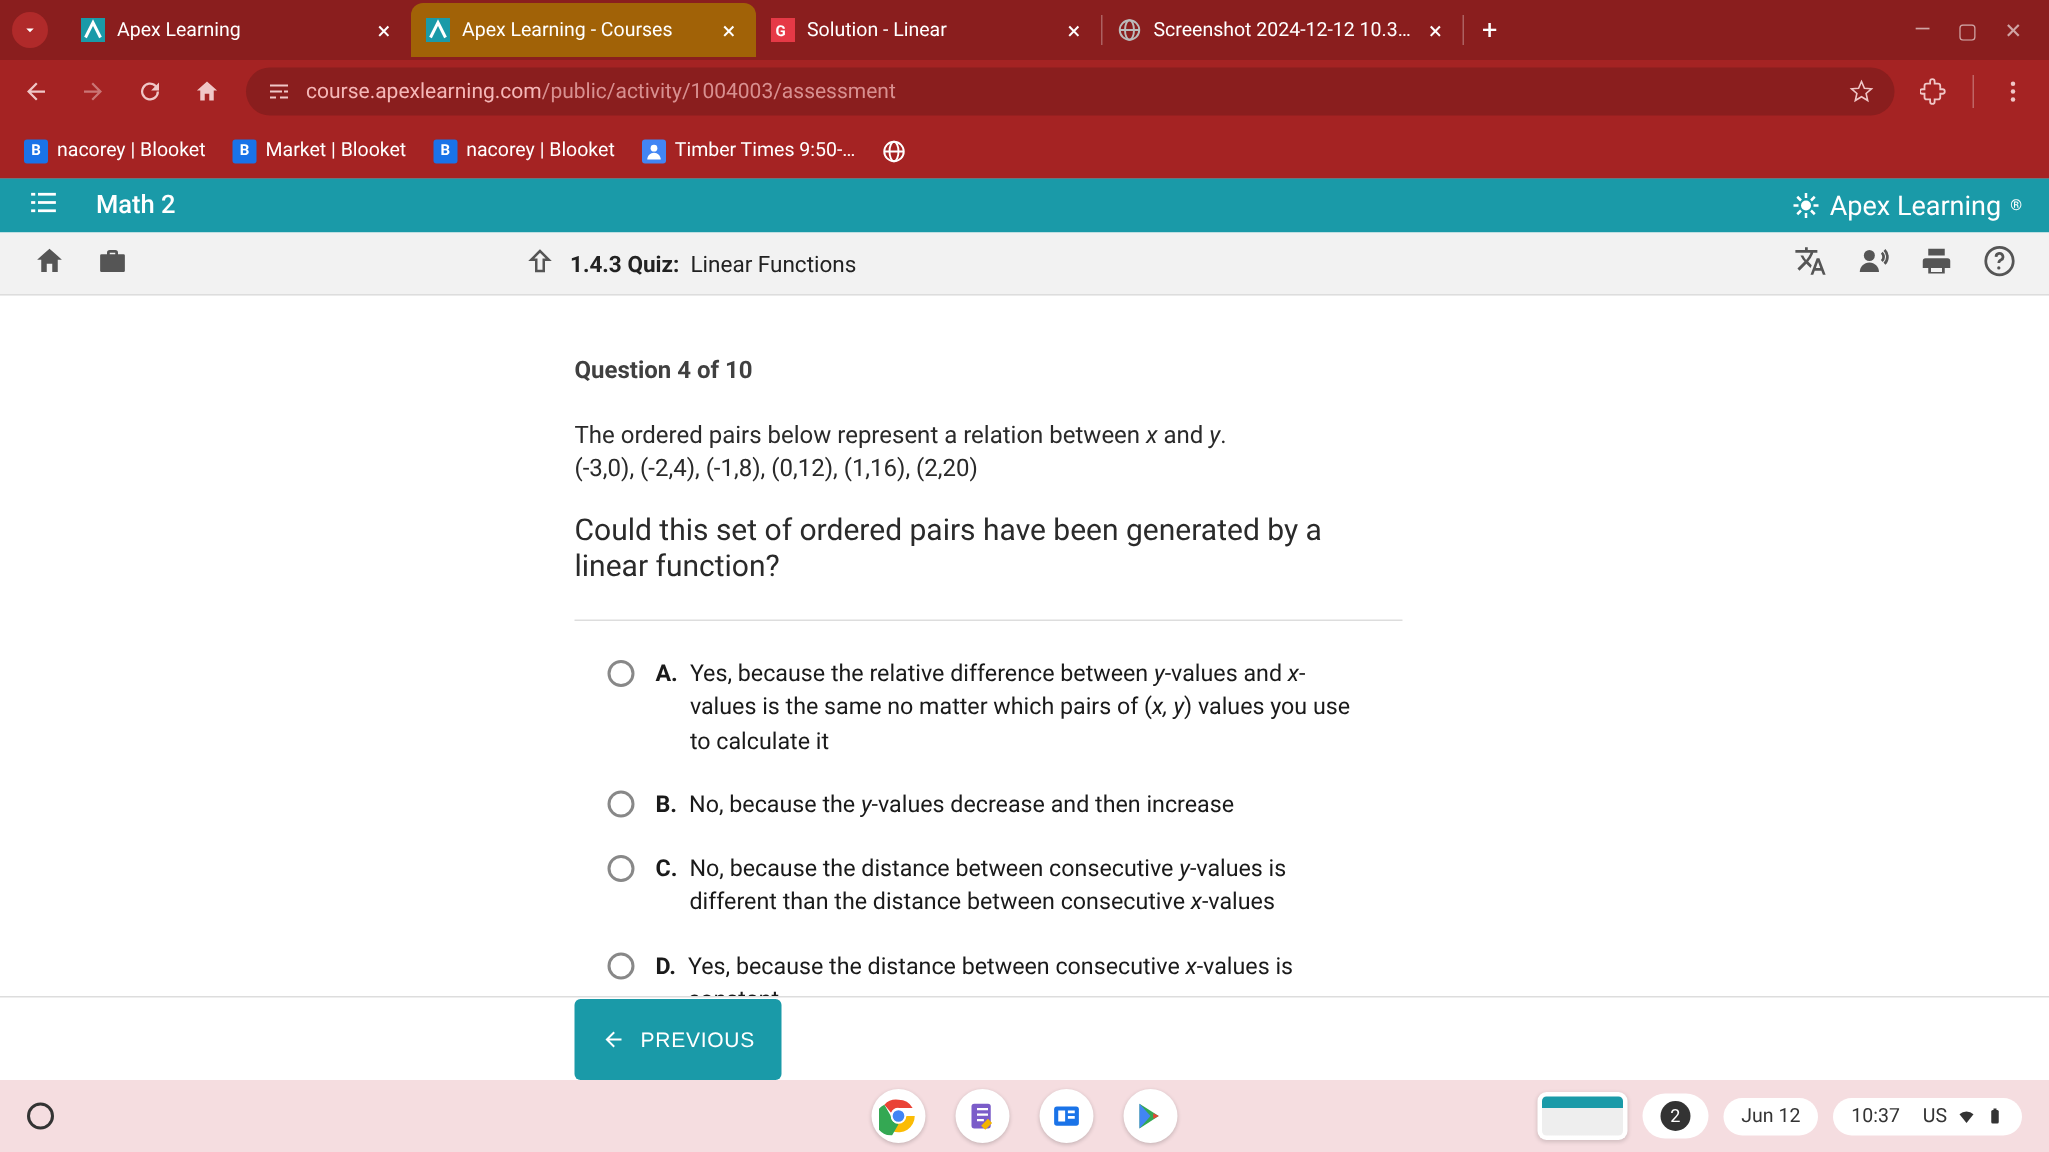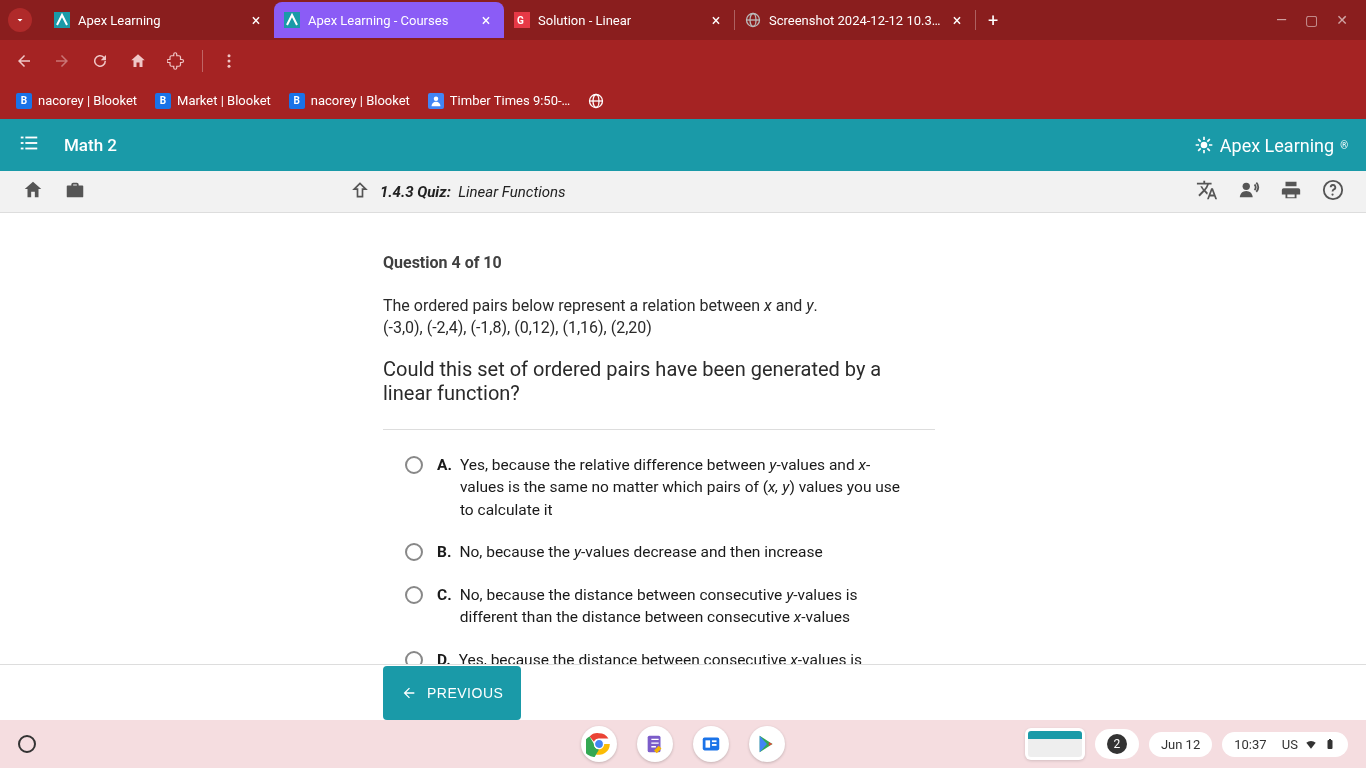--- a/index.html
+++ b/index.html
@@ -4,21 +4,21 @@
 <style>
 * { margin: 0; padding: 0; box-sizing: border-box; }
 body { font-family: Roboto, Arial, sans-serif; width: 1366px; height: 768px; overflow: hidden; background: #fff; }
 
 
 .browser-chrome { background: #8a1e1e; height: 119px; }
 .tab-strip { display: flex; align-items: center; height: 40px; padding-left: 8px; }
 .profile-btn { width: 24px; height: 24px; border-radius: 50%; background: #b02a2a; display: flex; align-items: center; justify-content: center; margin-right: 12px; cursor: pointer; }
 .profile-btn svg { width: 12px; height: 12px; fill: #fff; }
 .tab { display: flex; align-items: center; height: 36px; padding: 0 10px; gap: 8px; color: #fff; font-size: 13px; min-width: 230px; max-width: 240px; cursor: pointer; border-radius: 8px 8px 0 0; position: relative; }
-.tab.active { background: #8b5cf6; justify-content: center; }
+.tab.active { background: #a16207; justify-content: center; }
 .tab-favicon { width: 16px; height: 16px; display: flex; align-items: center; justify-content: center; flex-shrink: 0; }
 .tab-title { flex: 1; white-space: nowrap; overflow: hidden; text-overflow: ellipsis; }
 .tab-close { width: 16px; height: 16px; display: flex; align-items: center; justify-content: center; font-size: 16px; cursor: pointer; }
 .tab-sep { width: 1px; height: 20px; background: rgba(255,255,255,0.3); }
 .new-tab { padding: 0 12px; color: #fff; font-size: 18px; cursor: pointer; }
 .window-controls { margin-left: auto; display: flex; gap: 18px; padding-right: 18px; color: rgba(255,255,255,0.6); }
 .window-controls span { cursor: pointer; font-size: 14px; }
 
 .nav-row { display: flex; align-items: center; height: 42px; padding: 0 12px; gap: 14px; background: #a52323; }
 .nav-icon { width: 24px; height: 24px; display: flex; align-items: center; justify-content: center; cursor: pointer; }
@@ -30,29 +30,29 @@
 .url-text .path { color: #d89090; }
 .nav-right { display: flex; gap: 14px; align-items: center; }
 
 .bookmarks { display: flex; align-items: center; height: 37px; padding: 0 16px; gap: 18px; background: #a52323; }
 .bookmark { display: flex; align-items: center; gap: 6px; color: #fff; font-size: 13px; cursor: pointer; }
 .bk-favicon { width: 16px; height: 16px; border-radius: 2px; display: flex; align-items: center; justify-content: center; font-size: 10px; font-weight: bold; color: #fff; }
 .bk-favicon.blue { background: #1a73e8; }
 .bk-favicon.person { background: #4285f4; }
 
 
-.app-header { background: #1a9aa8; height: 52px; display: flex; align-items: center; padding: 0 18px; color: #fff; }
+.app-header { background: #1a9aa8; height: 36px; display: flex; align-items: center; padding: 0 18px; color: #fff; }
 .hamburger { cursor: pointer; margin-right: 24px; }
 .hamburger svg { width: 22px; height: 22px; fill: #fff; }
 .course-title { font-size: 17px; font-weight: 500; }
 .brand { margin-left: auto; display: flex; align-items: center; gap: 6px; font-size: 18px; font-weight: 400; }
 .brand-icon { width: 20px; height: 20px; }
 
 
-.sub-header { background: #f2f2f2; height: 42px; display: flex; align-items: center; padding: 0 22px; border-bottom: 1px solid #ddd; font-style: italic; }
+.sub-header { background: #f2f2f2; height: 42px; display: flex; align-items: center; padding: 0 22px; border-bottom: 1px solid #ddd; }
 .sub-left { display: flex; align-items: center; gap: 20px; }
 .sub-icon { cursor: pointer; }
 .sub-icon svg { width: 22px; height: 22px; fill: #555; }
 .sub-center { position: absolute; left: 350px; display: flex; align-items: center; gap: 10px; }
 .up-icon svg { width: 20px; height: 20px; fill: #555; }
 .quiz-label { font-size: 15px; color: #222; }
 .quiz-label .bold { font-weight: 700; }
 .sub-right { margin-left: auto; display: flex; gap: 20px; }
 
 
@@ -162,20 +162,31 @@
     <div class="nav-icon">
         <svg viewBox="0 0 24 24">
           <path d="M17.65 6.35A8 8 0 1 0 20 12h-2a6 6 0 1 1-1.76-4.24L13 11h7V4z"></path>
         </svg>
       </div>
     <div class="nav-icon">
         <svg viewBox="0 0 24 24">
           <path d="M12 3l9 8h-3v9h-4v-6h-4v6H6v-9H3z"></path>
         </svg>
       </div>
+    <div class="url-bar">
+      <svg viewBox="0 0 24 24">
+          <path d="M3 17h6v2H3zm0-6h12v2H3zm0-6h18v2H3zm14 8v-2h4v2zm-4 6v-2h8v2z"></path>
+        </svg>
+      <span class="url-text"><span>course.apexlearning.com</span><span class="path">/public/activity/1004003/assessment</span></span>
+      <div style="margin-left:auto; display:flex; gap:14px;">
+        <svg viewBox="0 0 24 24">
+            <path d="M12 17.3l-6.2 3.7 1.6-7L2 9.3l7.1-.6L12 2l2.9 6.7 7.1.6-5.4 4.7 1.6 7z" fill="none" stroke="#f0c7c7" stroke-width="1.6"></path>
+          </svg>
+      </div>
+    </div>
     <div class="nav-right">
       <div class="nav-icon">
           <svg viewBox="0 0 24 24">
             <path d="M20 10h-2V7a2 2 0 0 0-2-2h-3V3a2 2 0 1 0-4 0v2H6a2 2 0 0 0-2 2v3H2a2 2 0 1 0 0 4h2v3a2 2 0 0 0 2 2h3v2a2 2 0 1 0 4 0v-2h3a2 2 0 0 0 2-2v-3h2a2 2 0 1 0 0-4z" fill="none" stroke="#f0c7c7" stroke-width="1.6"></path>
           </svg>
         </div>
       <div style="width:1px;height:22px;background:rgba(255,255,255,0.3)"></div>
       <div class="nav-icon">
           <svg viewBox="0 0 24 24">
             <circle cx="12" cy="5" r="2"></circle>

